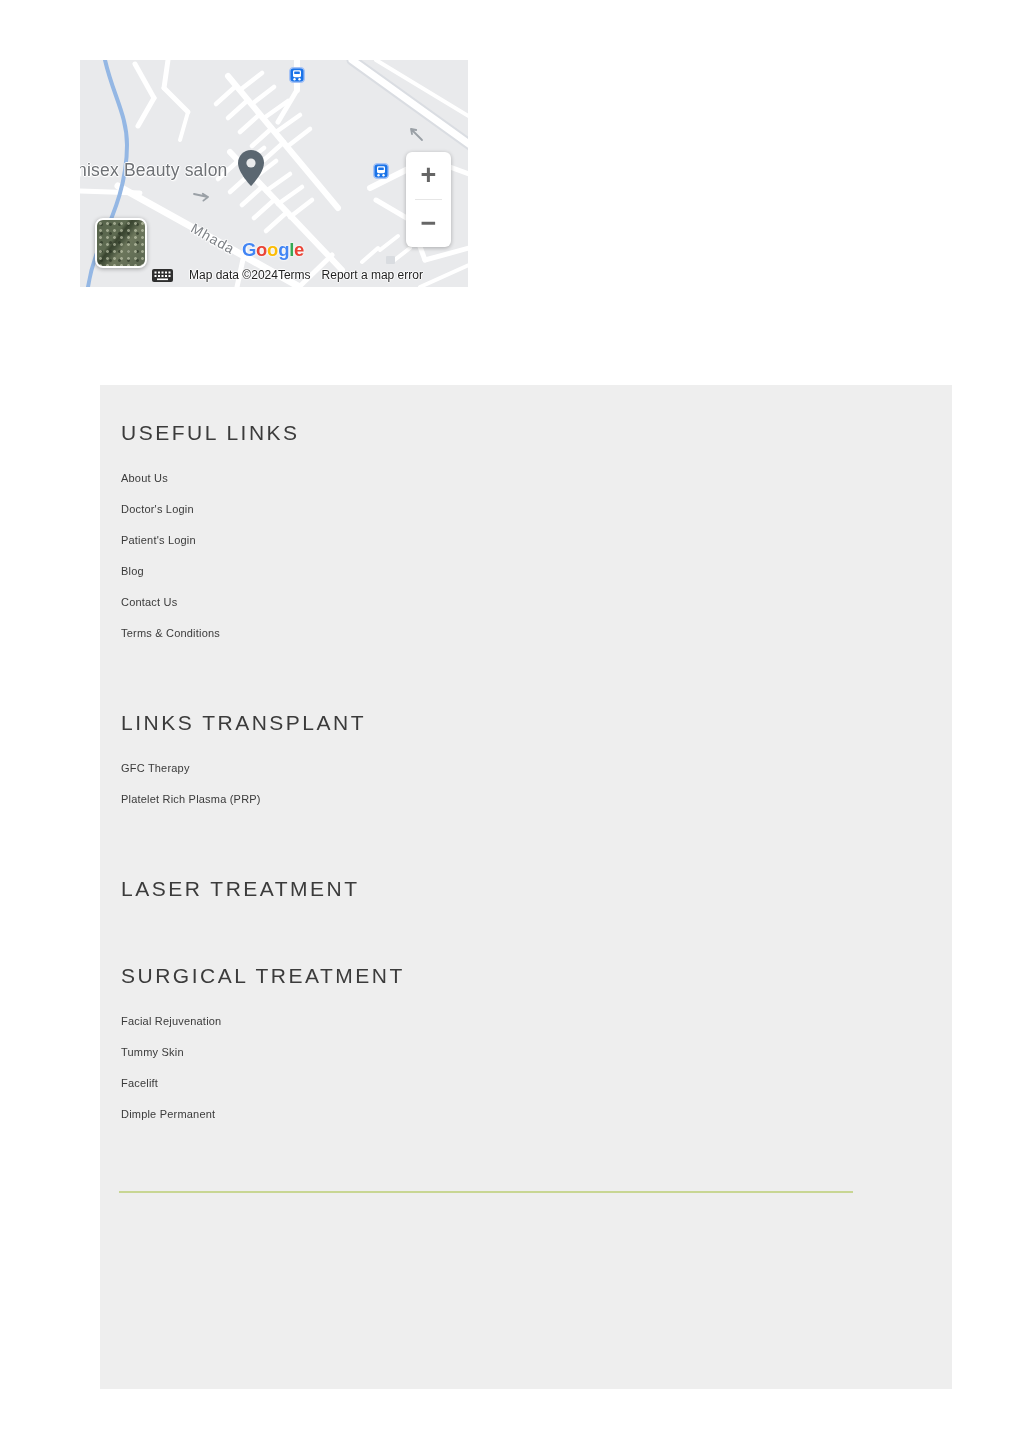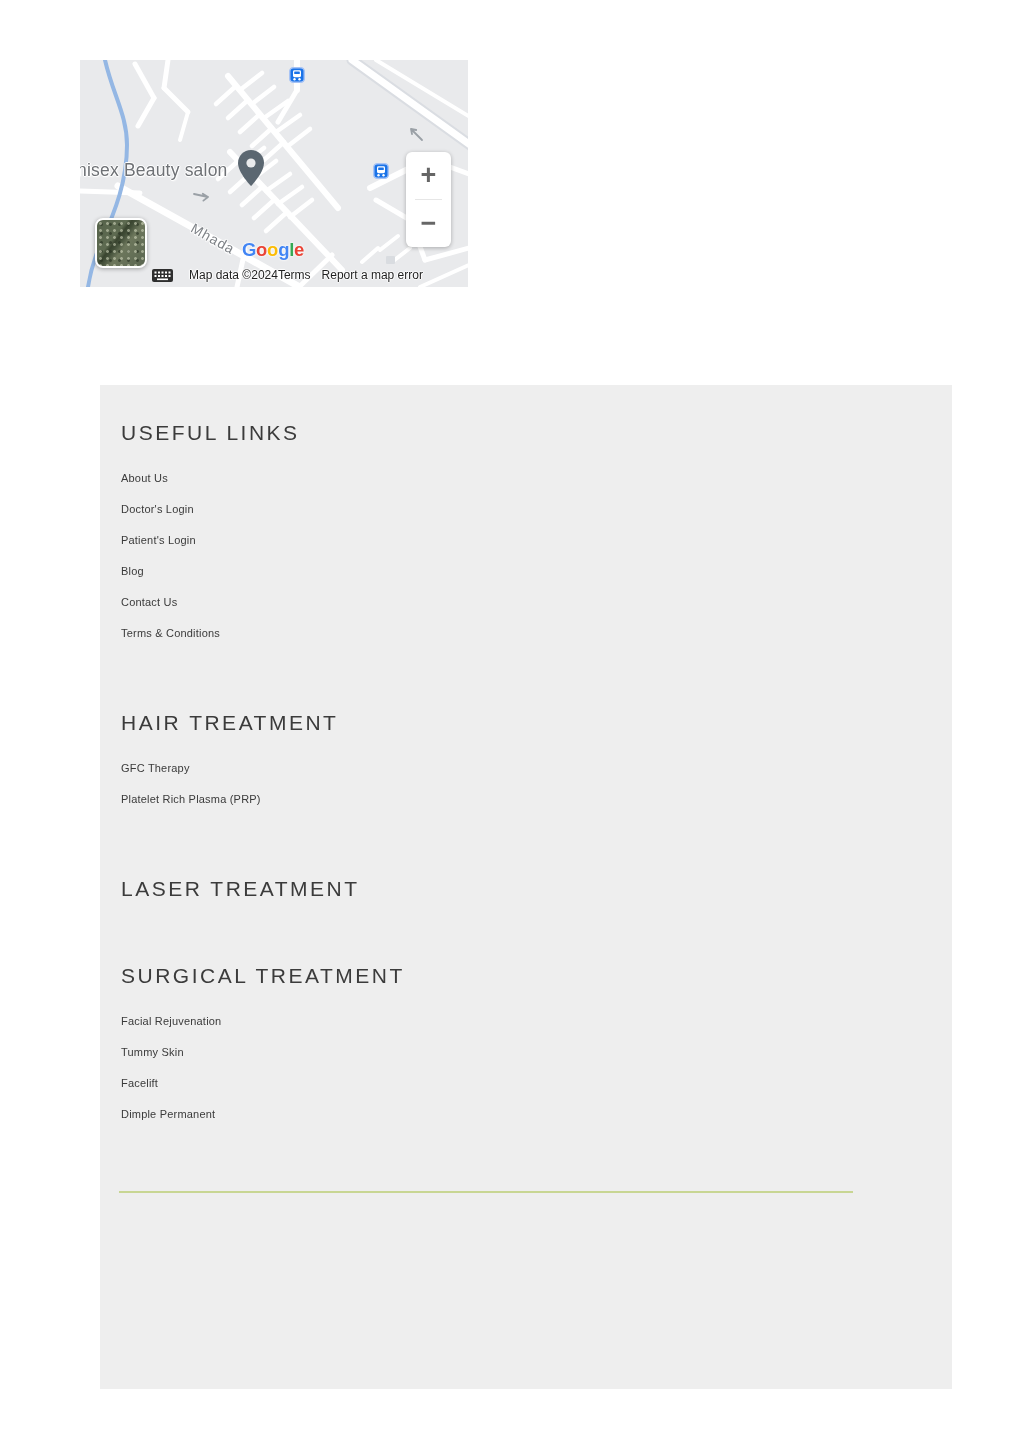--- a/index.html
+++ b/index.html
@@ -224,21 +224,21 @@
       <li>About Us</li>
       <li>Doctor's Login</li>
       <li>Patient's Login</li>
       <li>Blog</li>
       <li>Contact Us</li>
       <li>Terms &amp; Conditions</li>
     </ul>
   </div>
 
   <div class="f-section">
-    <h3 class="f-title">HAIR TREATMENT</h3>
+    <h3 class="f-title">LINKS TRANSPLANT</h3>
     <ul class="f-list">
       <li>GFC Therapy</li>
       <li>Platelet Rich Plasma (PRP)</li>
     </ul>
   </div>
 
   <div class="f-section">
     <h3 class="f-title">LASER TREATMENT</h3>
   </div>
 

